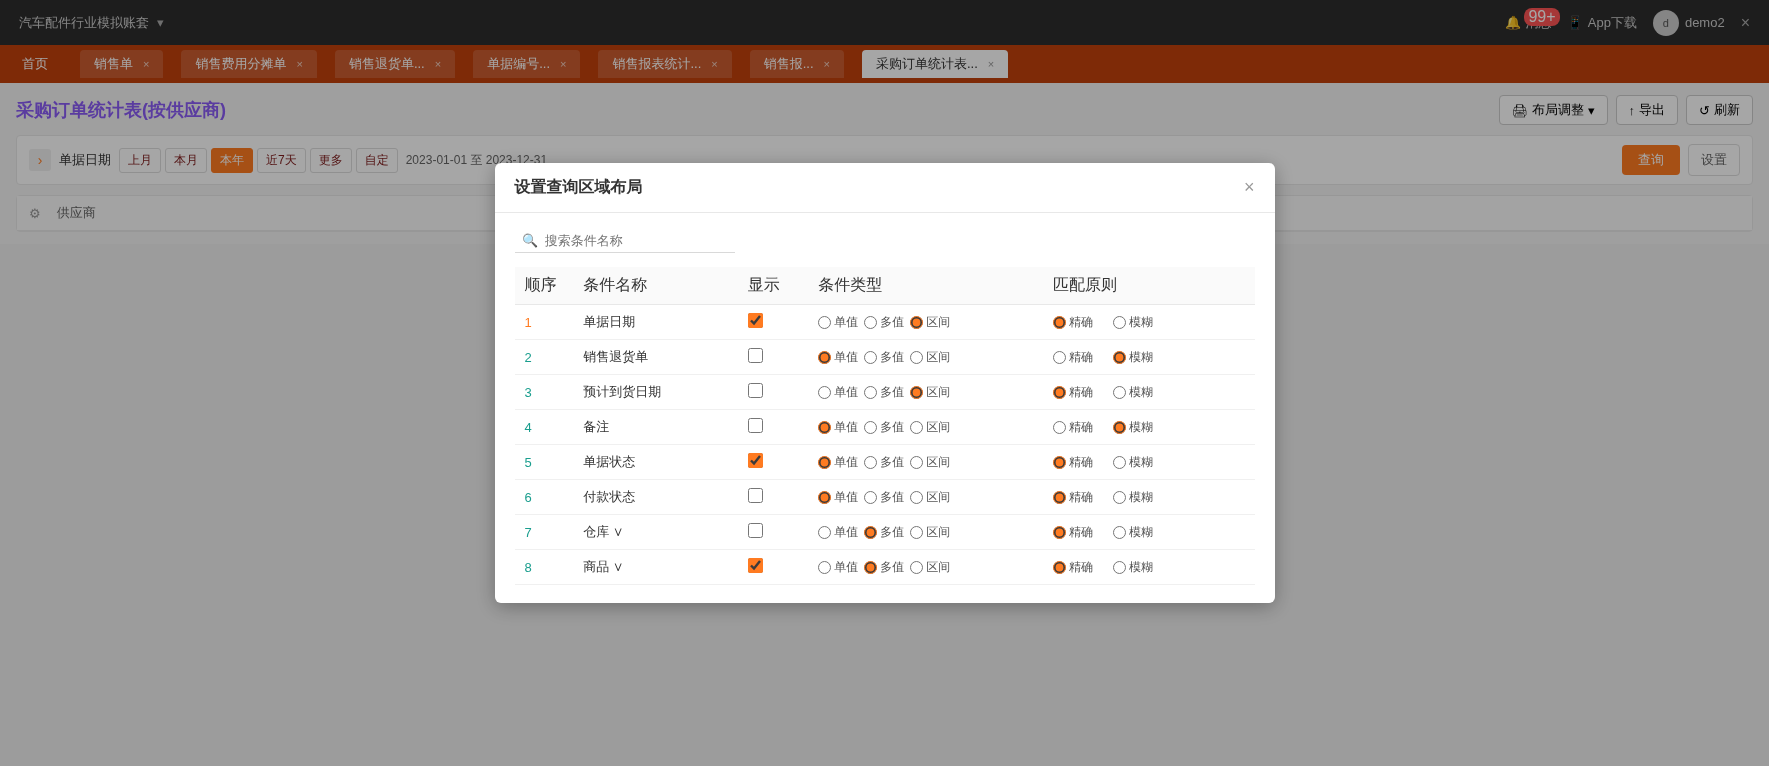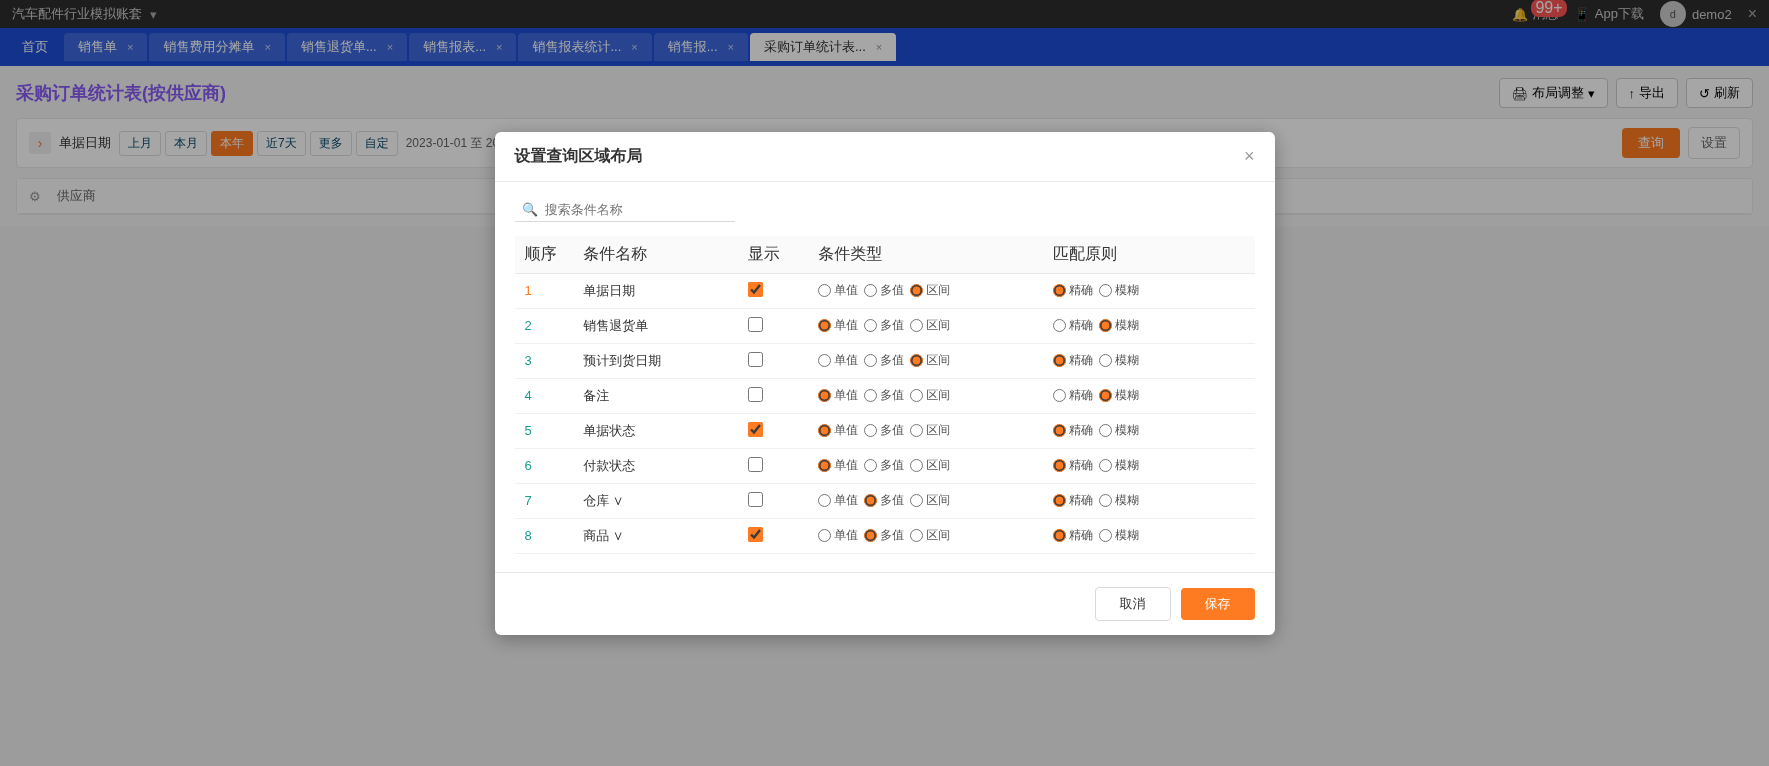--- a/index.html
+++ b/index.html
@@ -1,42 +1,42 @@
 <!DOCTYPE html>
 <html><head>
   <meta charset="utf-8">
   <style>
     * { box-sizing: border-box; margin: 0; padding: 0; }
     body { font-family: 'Microsoft YaHei', Arial, sans-serif; font-size: 13px; background: #f0f0f0; overflow: hidden; }
 
     
     .top-nav {
       background: #2d2d2d;
-      height: 28px;
+      height: 45px;
       display: flex;
       align-items: center;
       justify-content: space-between;
-      padding: 0 12px;
+      padding: 0 19px;
       color: #ccc;
     }
     .top-nav-left { display: flex; align-items: center; gap: 8px; }
     .top-nav-right { display: flex; align-items: center; gap: 16px; font-size: 13px; }
     .notification-badge { position: relative; display: inline-flex; align-items: center; gap: 4px; }
     .badge { background: #f55; color: #fff; font-size: 16px; border-radius: 8px; padding: 0 4px; position: absolute; top: -6px; right: -8px; }
     .avatar { width: 26px; height: 26px; border-radius: 50%; background: #ccc; display: inline-flex; align-items: center; justify-content: center; font-size: 11px; color: #555; }
     .close-icon-top { color: #aaa; cursor: pointer; font-size: 16px; }
 
     
     .tab-bar {
-      background: #1d4ed8;
+      background: #c2410c;
       height: 38px;
       display: flex;
       align-items: center;
       padding: 0 8px;
-      gap: 2px;
+      gap: 18px;
     }
     .tab-item {
       background: rgba(255,255,255,0.15);
       color: #fff;
       padding: 5px 14px;
       border-radius: 4px 4px 0 0;
       font-size: 13px;
       cursor: pointer;
       display: flex;
       align-items: center;
@@ -74,21 +74,21 @@
       padding: 8px 12px;
       margin-bottom: 10px;
       display: flex;
       align-items: center;
       gap: 8px;
       flex-wrap: wrap;
     }
     .filter-toggle { background: #f0f0f0; border: none; width: 22px; height: 22px; border-radius: 3px; cursor: pointer; font-size: 14px; color: #ff7b21; }
     .date-label { font-size: 13px; color: #333; }
     .date-filter-group { display: flex; gap: 4px; align-items: center; }
-    .date-btn { padding: 3px 8px; border: 1px solid #ddd; border-radius: 3px; background: #fff; cursor: pointer; font-size: 12px; color: #0c4a6e; }
+    .date-btn { padding: 3px 8px; border: 1px solid #ddd; border-radius: 3px; background: #fff; cursor: pointer; font-size: 12px; color: #7f1d1d; }
     .date-btn.active { background: #ff7b21; color: #fff; border-color: #ff7b21; }
     .date-range { font-size: 12px; color: #666; }
     .action-btn { background: #ff7b21; color: #fff; border: none; padding: 6px 16px; border-radius: 4px; cursor: pointer; font-size: 13px; margin-left: auto; }
     .setting-btn { background: #fff; color: #666; border: 1px solid #ddd; padding: 6px 12px; border-radius: 4px; cursor: pointer; font-size: 13px; }
 
     
     .table-area {
       background: #fff;
       border: 1px solid #e8e8e8;
       border-radius: 4px;
@@ -182,21 +182,21 @@
 
     
     .cb { width: 15px; height: 15px; cursor: pointer; accent-color: #ff7b21; }
 
     
     .radio-group { display: flex; gap: 6px; align-items: center; }
     .radio-label { display: flex; align-items: center; gap: 3px; font-size: 12px; color: #555; cursor: pointer; white-space: nowrap; }
     .radio-input { accent-color: #ff7b21; cursor: pointer; }
 
     
-    .match-group { display: flex; gap: 6px; align-items: flex-start; }
+    .match-group { display: flex; gap: 20px; align-items: flex-start; }
 
     
     .modal-footer {
       display: flex;
       justify-content: flex-end;
       align-items: center;
       padding: 14px 20px;
       border-top: 1px solid #e8e8e8;
       gap: 10px;
     }
@@ -267,21 +267,21 @@
   </div>
   <div class="tab-item">
     <span>销售费用分摊单</span>
     <span class="tab-close">×</span>
   </div>
   <div class="tab-item">
     <span>销售退货单...</span>
     <span class="tab-close">×</span>
   </div>
   <div class="tab-item">
-    <span>销售报表...</span>
+    <span>单据编号...</span>
     <span class="tab-close">×</span>
   </div>
   <div class="tab-item">
     <span>销售报表统计...</span>
     <span class="tab-close">×</span>
   </div>
   <div class="tab-item">
     <span>销售报...</span>
     <span class="tab-close">×</span>
   </div>
@@ -634,18 +634,14 @@
                 <td>属性 ∨</td>
                 <td></td>
                 <td></td>
                 <td></td>
               </tr>
             </tbody>
         </table>
       </div>
     </div>
 
-    <div class="modal-footer">
-      <button class="btn-cancel">取消</button>
-      <button class="btn-save">保存</button>
-    </div>
   </div>
 </div>
 
 </body></html>

